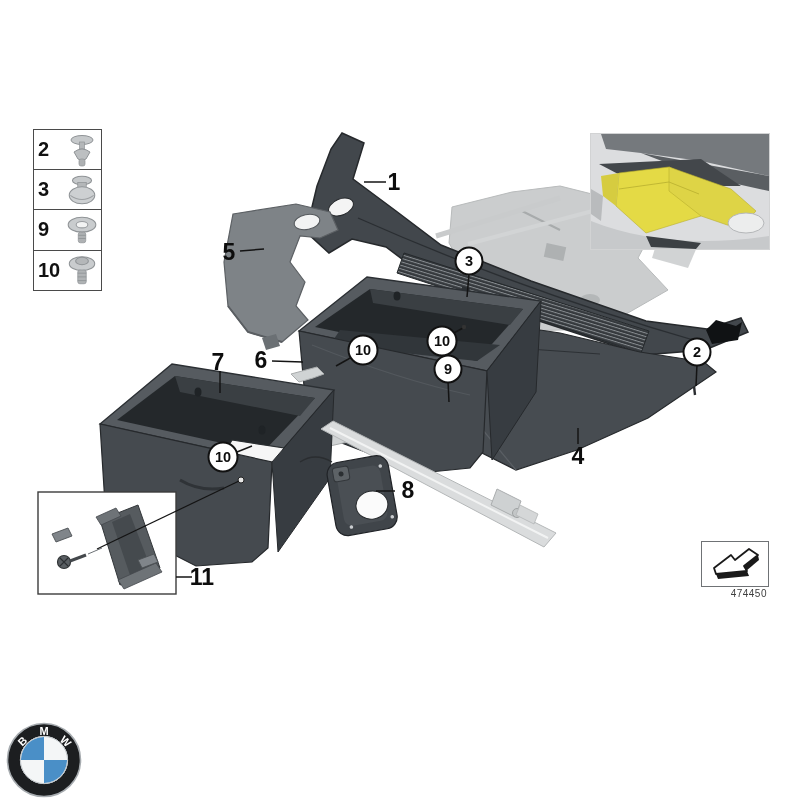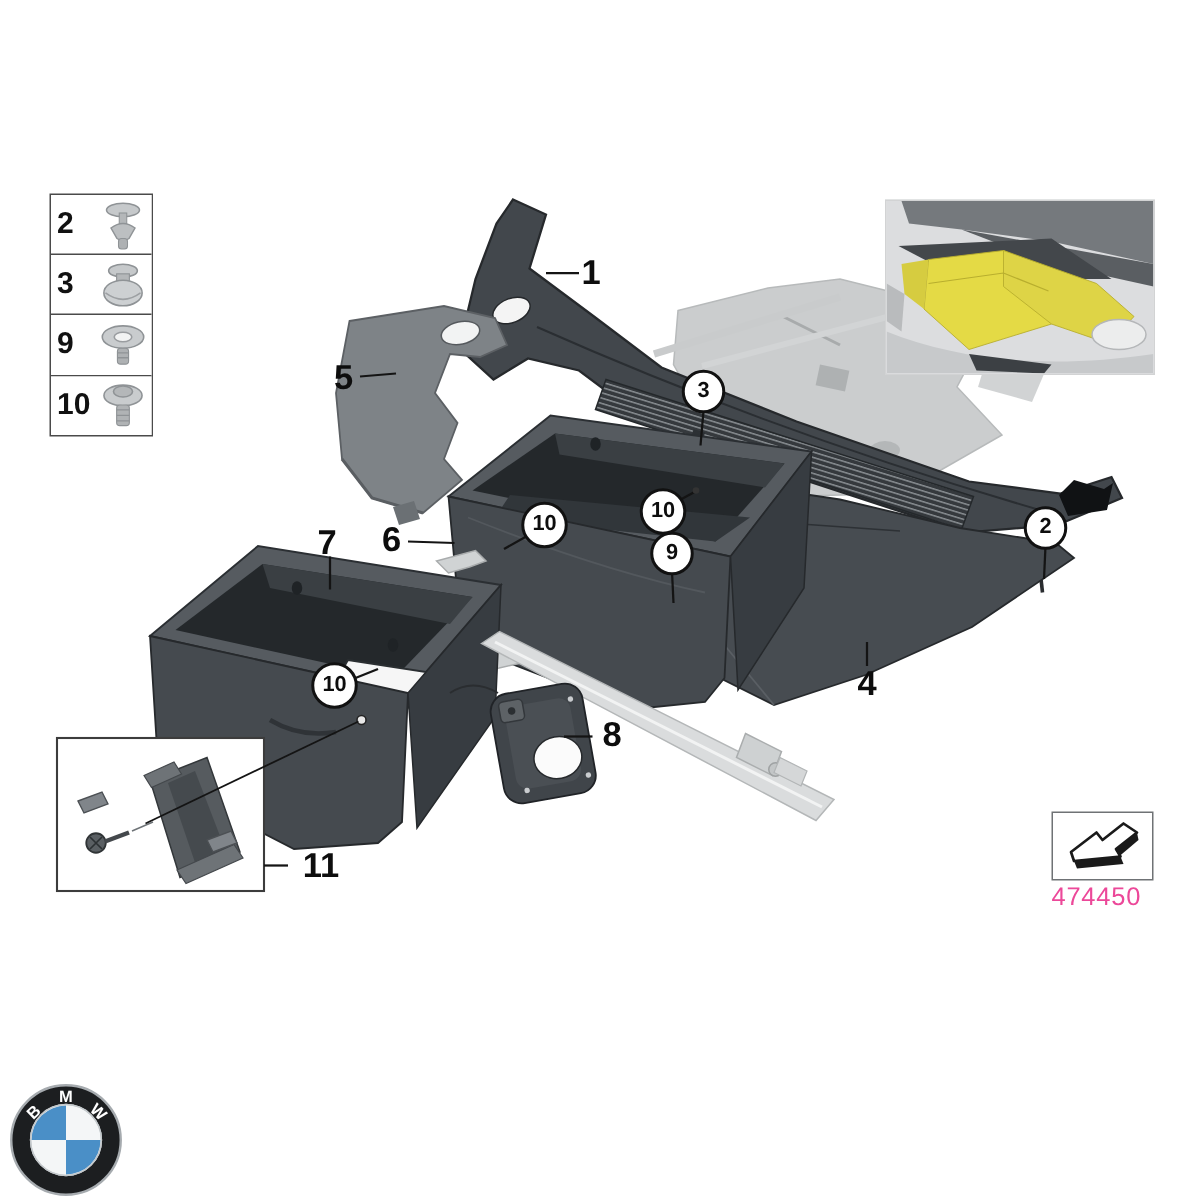--- a/index.html
+++ b/index.html
@@ -16,22 +16,22 @@
   
   .co{position:absolute;transform:translate(-50%,-50%);font-weight:bold;color:#0d0d0d;
       font-size:23px;line-height:1;}
   .cc{position:absolute;transform:translate(-50%,-50%);width:25px;height:25px;border:2px solid #111;
       border-radius:50%;background:#fff;display:flex;align-items:center;justify-content:center;
       font-size:14.5px;font-weight:bold;color:#0d0d0d;line-height:1;}
   .cc.w10{width:27px;height:27px;}
   
   .refbox{position:absolute;left:701px;top:541px;width:66px;height:44px;background:#fff;
           border:1.6px solid #6f7275;}
-  .refcode{position:absolute;left:701px;top:588px;width:66px;text-align:left;font-size:17px;
-           color:#ec4899;letter-spacing:0.5px;}
+  .refcode{position:absolute;left:701px;top:588px;width:66px;text-align:right;font-size:10px;
+           color:#404040;letter-spacing:0.5px;}
   
   .part-title{position:absolute;right:8px;top:740px;font-size:46px;letter-spacing:-1px;color:#0b0b0b;
               font-family:"Liberation Sans",sans-serif;white-space:nowrap;}
   .inset{position:absolute;left:590px;top:133px;width:178px;height:115px;border:1px solid #d2d3d4;
          background:#e8e9ea;overflow:hidden;}
 </style>
 </head>
 <body>
 
 <div class="page">
@@ -230,21 +230,21 @@
       <path d="M0,55 L12,62 L10,87 L0,80 Z" fill="#b9bbbd"></path>
     </svg>
   </div>
 
   <div class="co" style="left:394px;top:182px;">1</div>
   <div class="co" style="left:229px;top:252px;">5</div>
   <div class="co" style="left:261px;top:360px;">6</div>
   <div class="co" style="left:218px;top:362px;">7</div>
   <div class="co" style="left:578px;top:456px;">4</div>
   <div class="co" style="left:408px;top:490px;">8</div>
-  <div class="co" style="left:214px;top:577px;">11</div>
+  <div class="co" style="left:202px;top:577px;">11</div>
 
   <div class="cc" style="left:697px;top:352px;">2</div>
   <div class="cc" style="left:469px;top:261px;">3</div>
   <div class="cc" style="left:448px;top:369px;">9</div>
   <div class="cc w10" style="left:363px;top:350px;">10</div>
   <div class="cc w10" style="left:442px;top:341px;">10</div>
   <div class="cc w10" style="left:223px;top:457px;">10</div>
 
   <div class="refbox">
     <svg width="62" height="40" viewBox="0 0 62 40">

